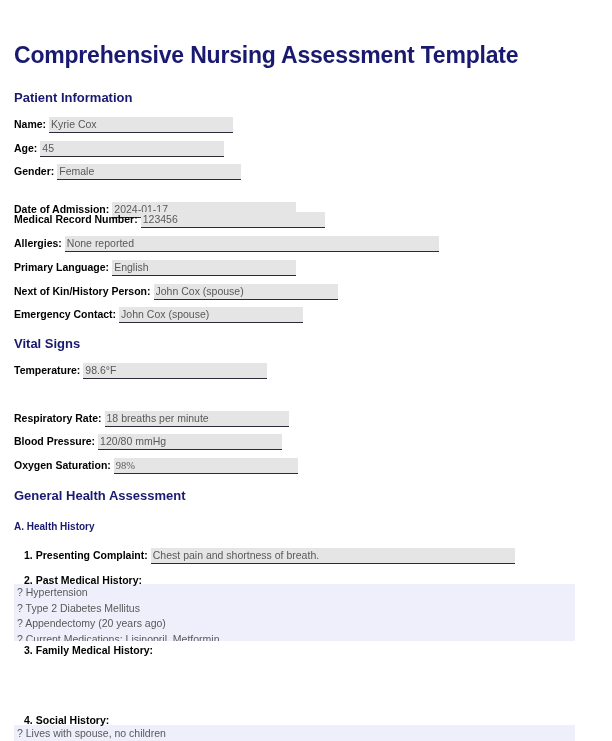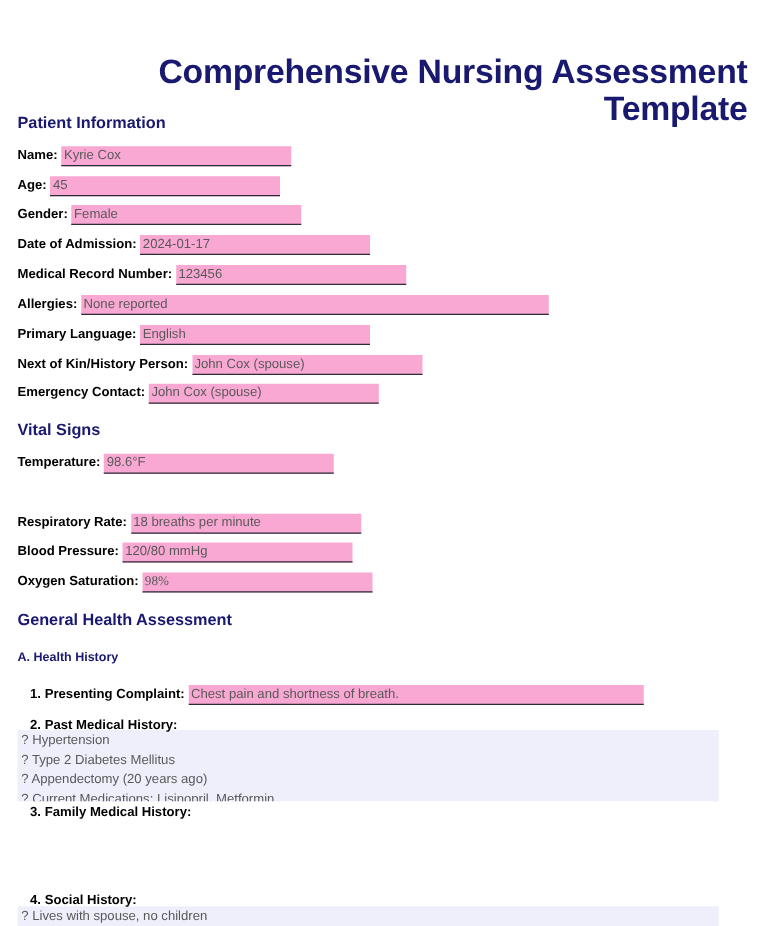--- a/index.html
+++ b/index.html
@@ -17,24 +17,24 @@
   }
   .page {
     position: relative;
     width: 612px;
     height: 741px;
     overflow: hidden;
     box-sizing: border-box;
     padding: 0 14px;
   }
   .doc-title {
-    font-size: 27px;
+    font-size: 23px;
     font-weight: bold;
     color: #191970;
-    text-align: right;
+    text-align: left;
     margin: 0;
     padding: 43px 0 0 0;
     letter-spacing: -0.2px;
     line-height: 1.1;
   }
   .section-heading {
     font-size: 13px;
     font-weight: bold;
     color: #191970;
     margin: 0;
@@ -62,21 +62,21 @@
     color: #000000;
     display: inline-block;
     vertical-align: baseline;
   }
   .field-input {
     display: inline-block;
     vertical-align: baseline;
     font-size: 10.5px;
     font-family: "Liberation Sans", sans-serif;
     color: #595959;
-    background: #f9a8d4;
+    background: #e5e5e5;
     border: none;
     border-bottom: 1.4px solid #2b2b3a;
     outline: none;
     height: 15px;
     line-height: 15px;
     padding: 0 2px;
     margin-left: 3px;
     box-sizing: content-box;
   }
   .numbered-row {
@@ -132,21 +132,21 @@
   <div class="field-row" style="top:141px;">
     <span class="field-label">Age:</span>
     <input class="field-input" style="width: 180px;" type="text" value="45">
   </div>
 
   <div class="field-row" style="top:164px;">
     <span class="field-label">Gender:</span>
     <input class="field-input" style="width: 180px;" type="text" value="Female">
   </div>
 
-  <div class="field-row" style="top:188px;">
+  <div class="field-row" style="top:202px;">
     <span class="field-label">Date of Admission:</span>
     <input class="field-input" style="width: 180px;" type="text" value="2024-01-17">
   </div>
 
   <div class="field-row" style="top:212px;">
     <span class="field-label">Medical Record Number:</span>
     <input class="field-input" style="width: 180px;" type="text" value="123456">
   </div>
 
   <div class="field-row" style="top:236px;">

